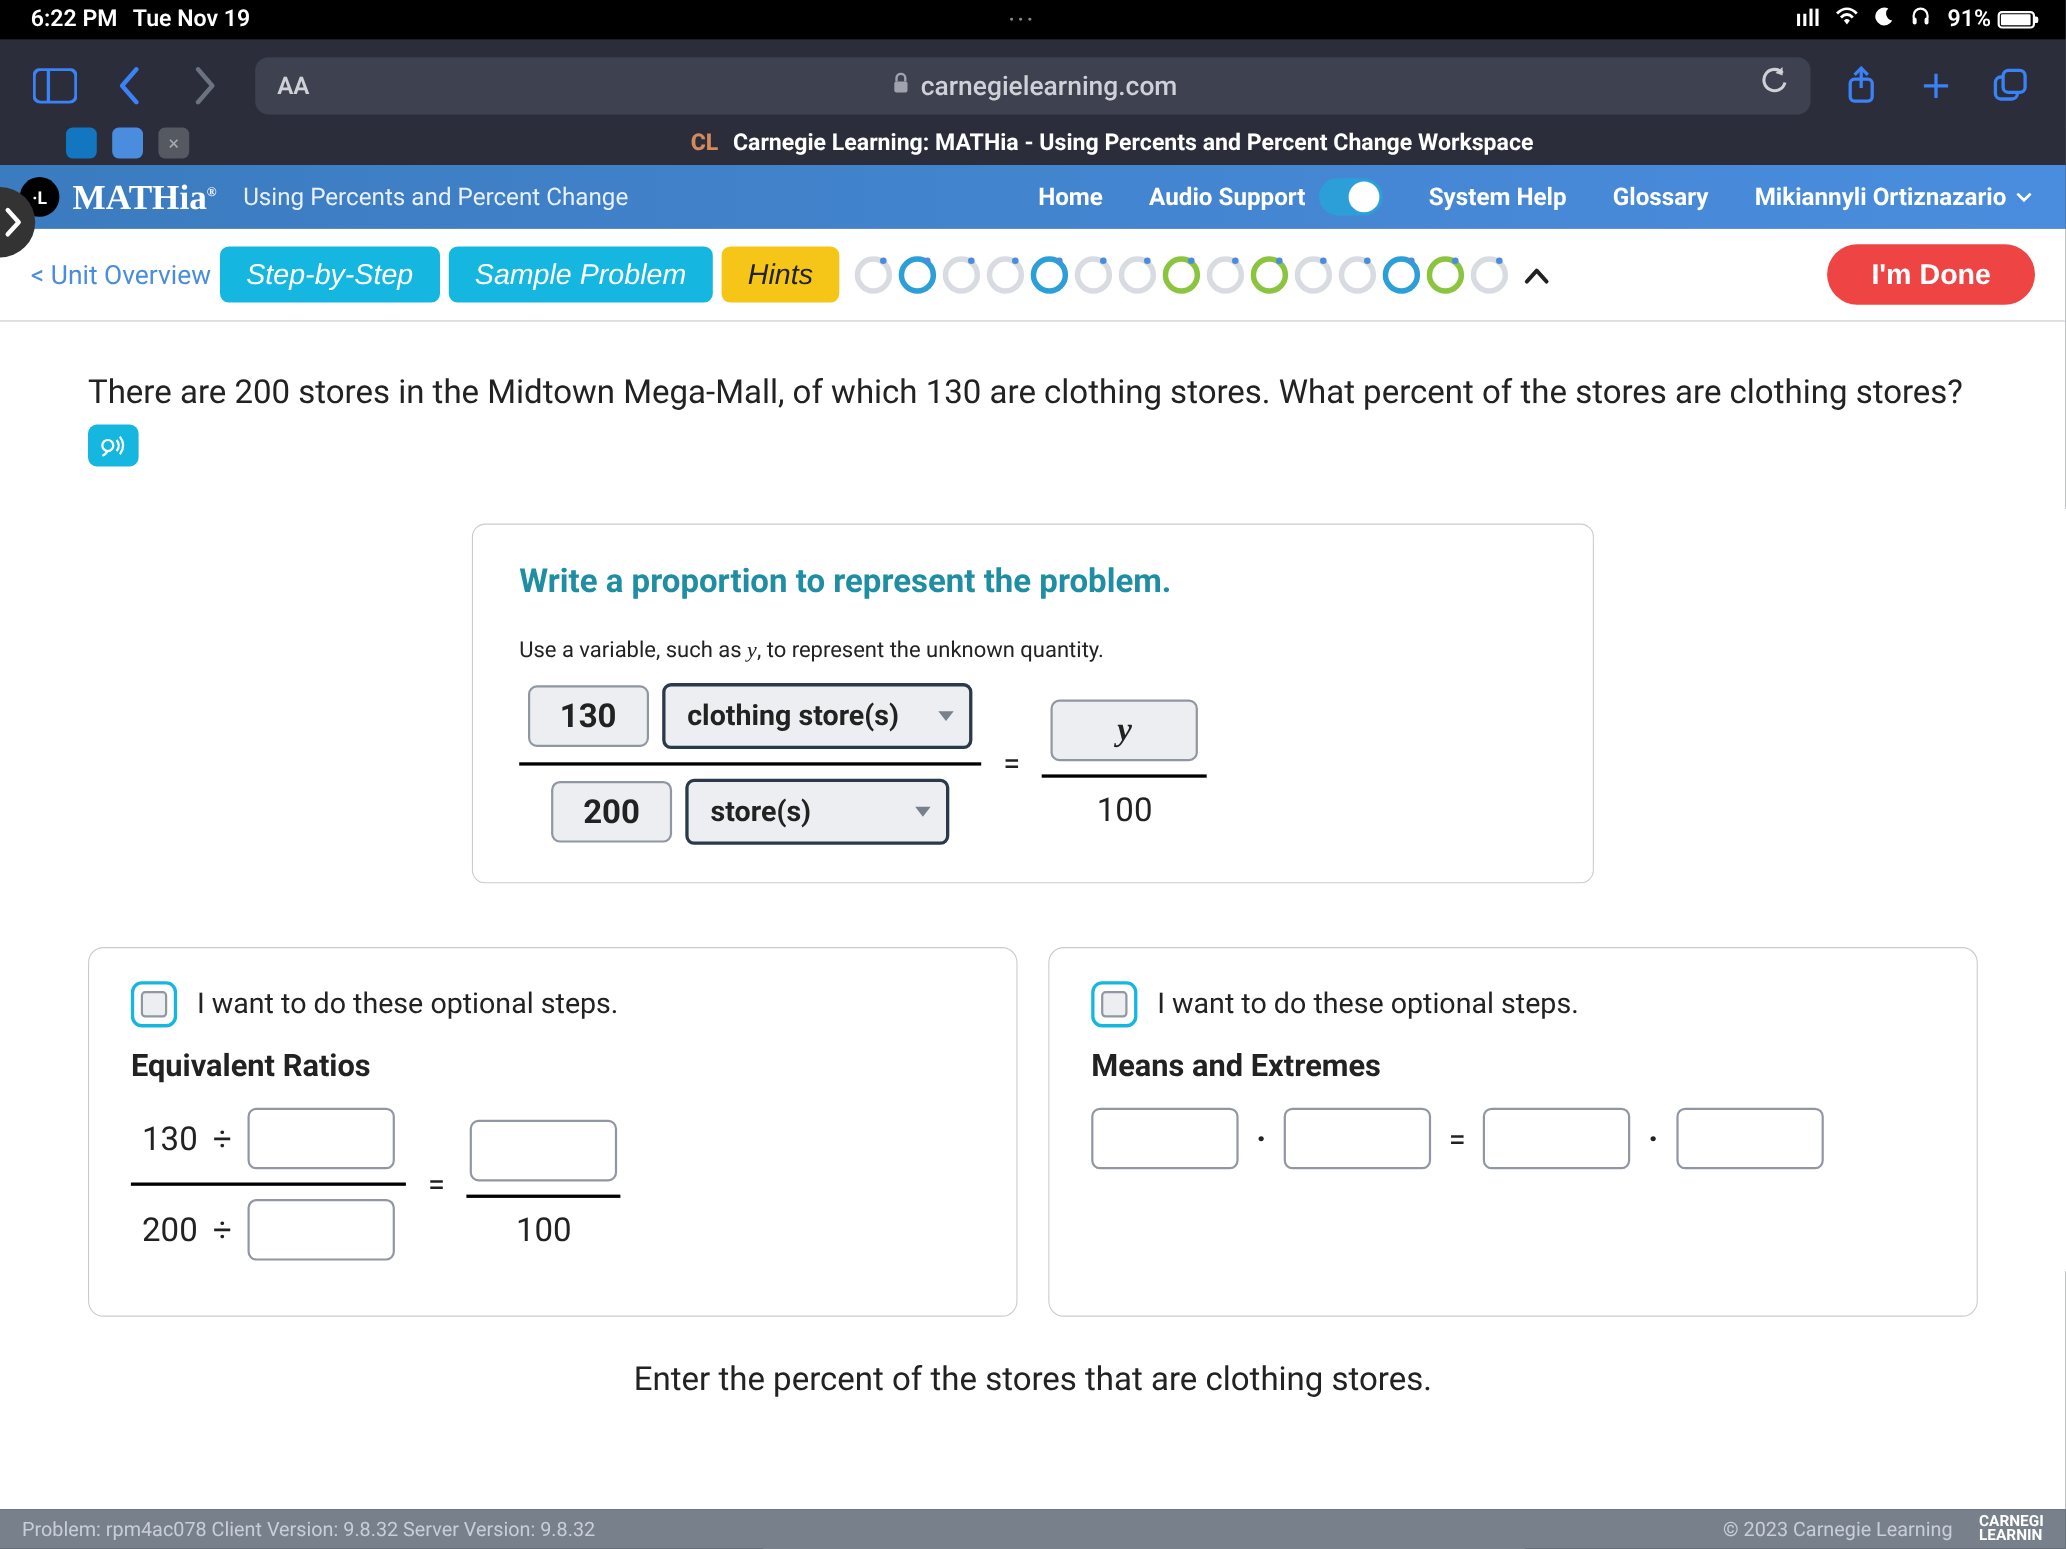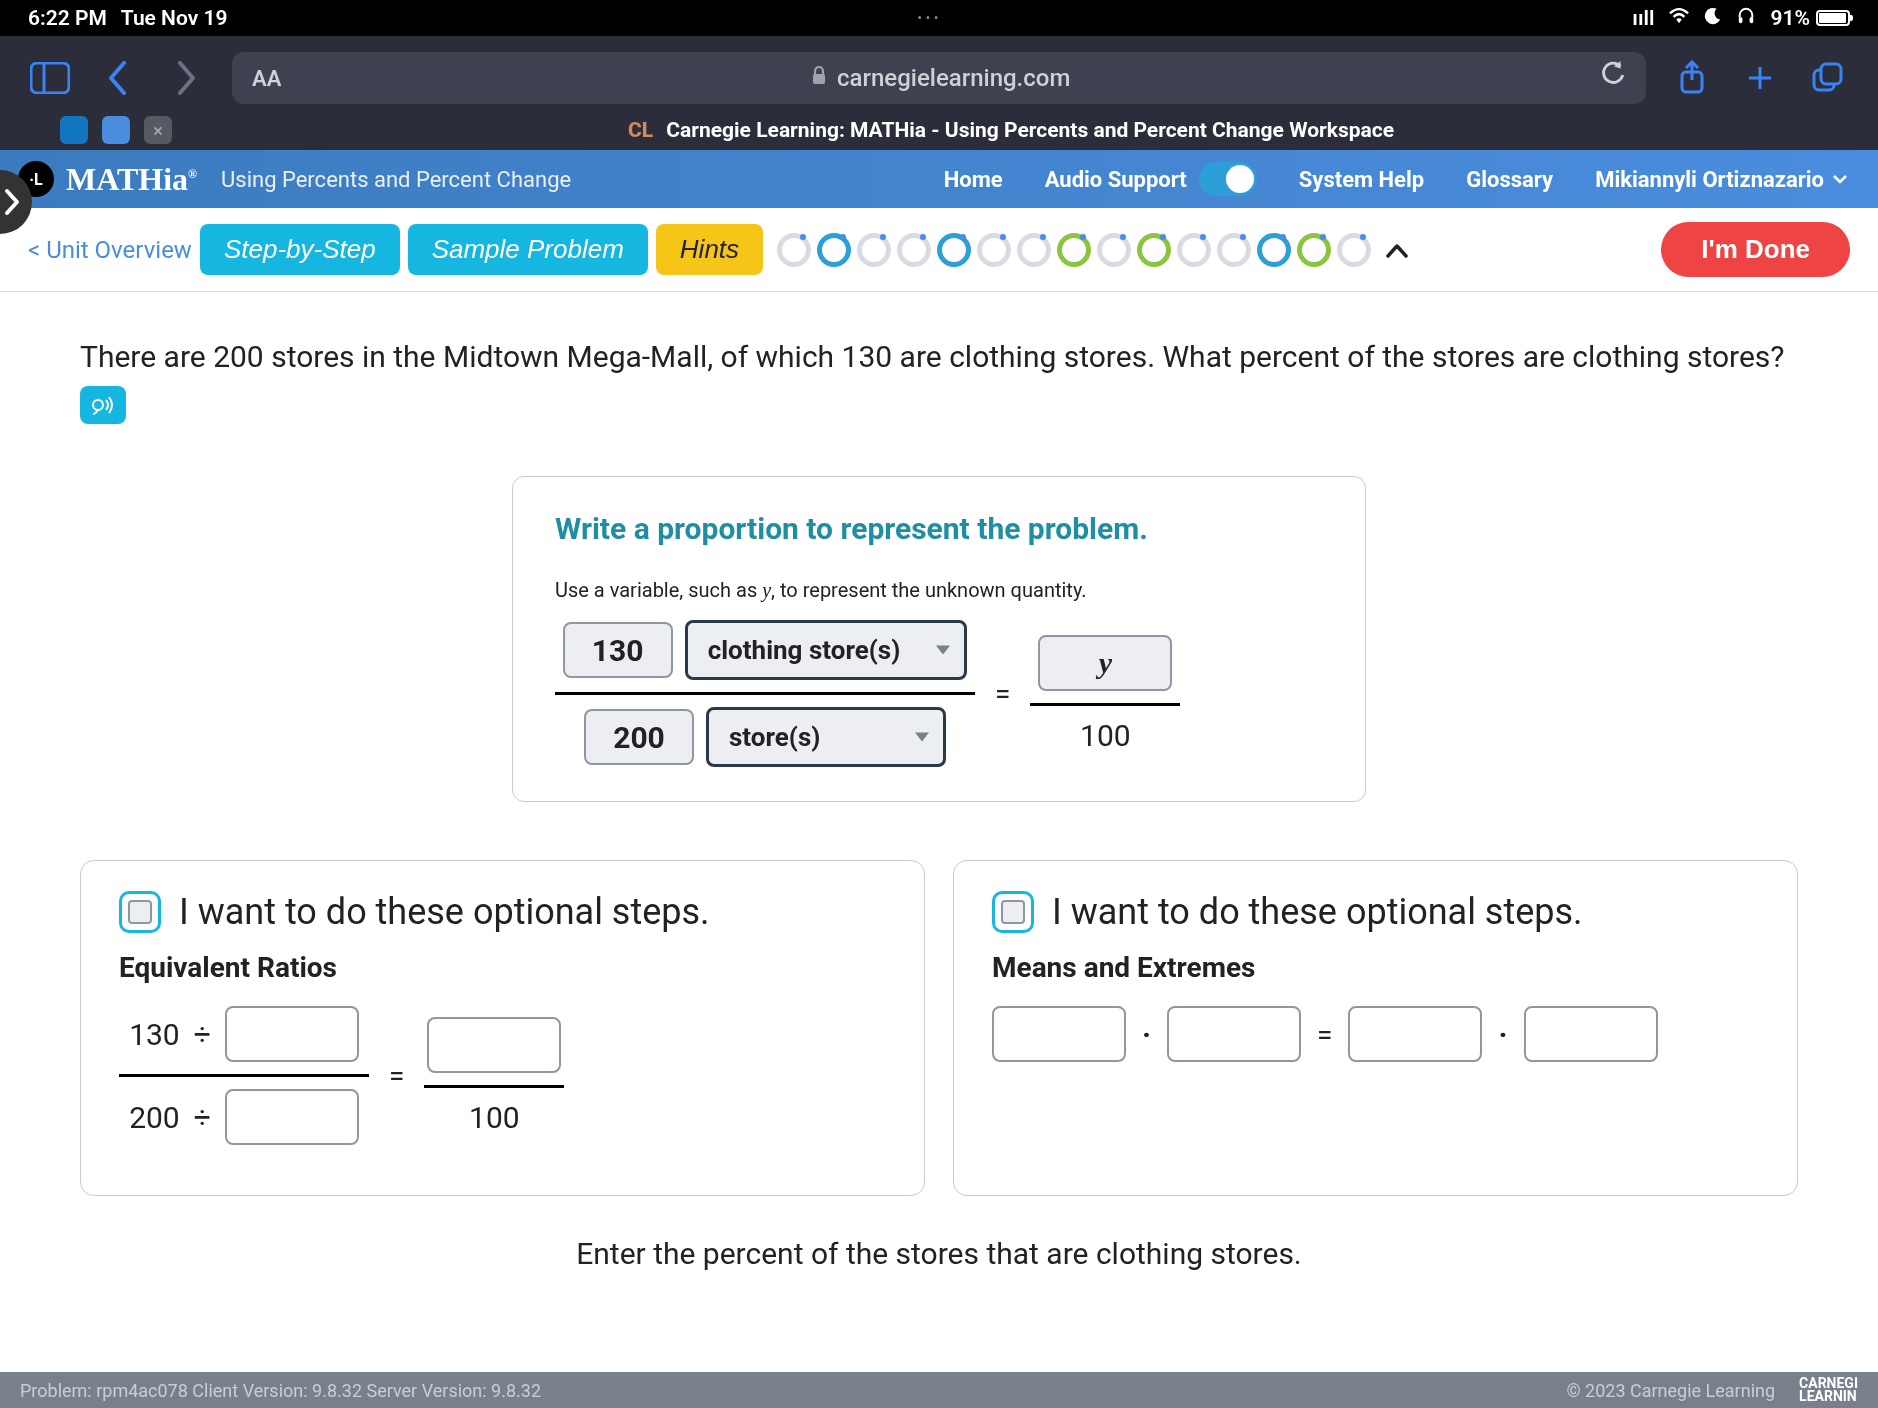--- a/index.html
+++ b/index.html
@@ -142,21 +142,21 @@
 }
 .problem-text { font-size: 30px; line-height: 1.4; margin-bottom: 8px; }
 .audio-badge { width: 46px; height: 38px; background: #15b7e0; border-radius: 8px; display: inline-flex; align-items: center; justify-content: center; color: #fff; font-size: 20px; }
 
 .panel {
   border: 1px solid #c8ccd2;
   border-radius: 12px;
   padding: 34px 42px;
   margin: 52px auto 0;
 }
-.panel.center { width: 854px; }
+.panel.center { width: 1020px; }
 .panel-title { color: #1f8ea3; font-size: 30px; font-weight: 700; margin-bottom: 10px; }
 .panel-sub { font-size: 20px; margin-bottom: 18px; margin-top: 32px; }
 .panel-sub em { font-style: italic; font-family: Georgia, serif; }
 
 .prop-row { display: flex; align-items: center; gap: 20px; }
 .frac { display: flex; flex-direction: column; align-items: center; gap: 10px; }
 .frac-line { width: 100%; border-top: 3px solid #000; margin: 2px 0; }
 .frac-part { display: flex; gap: 12px; align-items: center; }
 .eq { font-size: 28px; }
 
@@ -180,21 +180,21 @@
   display: flex; align-items: center;
   position: relative;
   min-width: 240px;
 }
 .sel-box::after { content: ""; position: absolute; right: 14px; top: 50%; width: 0; height: 0; border-left: 7px solid transparent; border-right: 7px solid transparent; border-top: 9px solid #78808c; transform: translateY(-50%); }
 .y-box { font-style: italic; font-family: Georgia, serif; }
 .plain-num { font-size: 30px; text-align: center; }
 
 .two-col { display: flex; gap: 28px; margin-top: 58px; }
 .col-panel { flex: 1; border: 1px solid #c8ccd2; border-radius: 14px; padding: 30px 38px 50px; }
-.opt-row { display: flex; align-items: center; gap: 18px; font-size: 36px; margin-bottom: 18px; }
+.opt-row { display: flex; align-items: center; gap: 18px; font-size: 26px; margin-bottom: 18px; }
 .chk { width: 42px; height: 42px; border: 3px solid #15b7e0; border-radius: 10px; display: flex; align-items: center; justify-content: center; }
 .chk-inner { width: 24px; height: 24px; border: 2px solid #9097a3; border-radius: 4px; background: #eceef1; }
 .section-title { font-size: 28px; font-weight: 700; margin-bottom: 22px; }
 .ratio-row { display: flex; align-items: center; gap: 20px; }
 .ratio-frac-part { display: flex; align-items: center; gap: 14px; font-size: 30px; }
 .dot-op { font-size: 30px; font-weight: 700; }
 
 .bottom-prompt { text-align: center; font-size: 30px; margin-top: 40px; }
 
 

